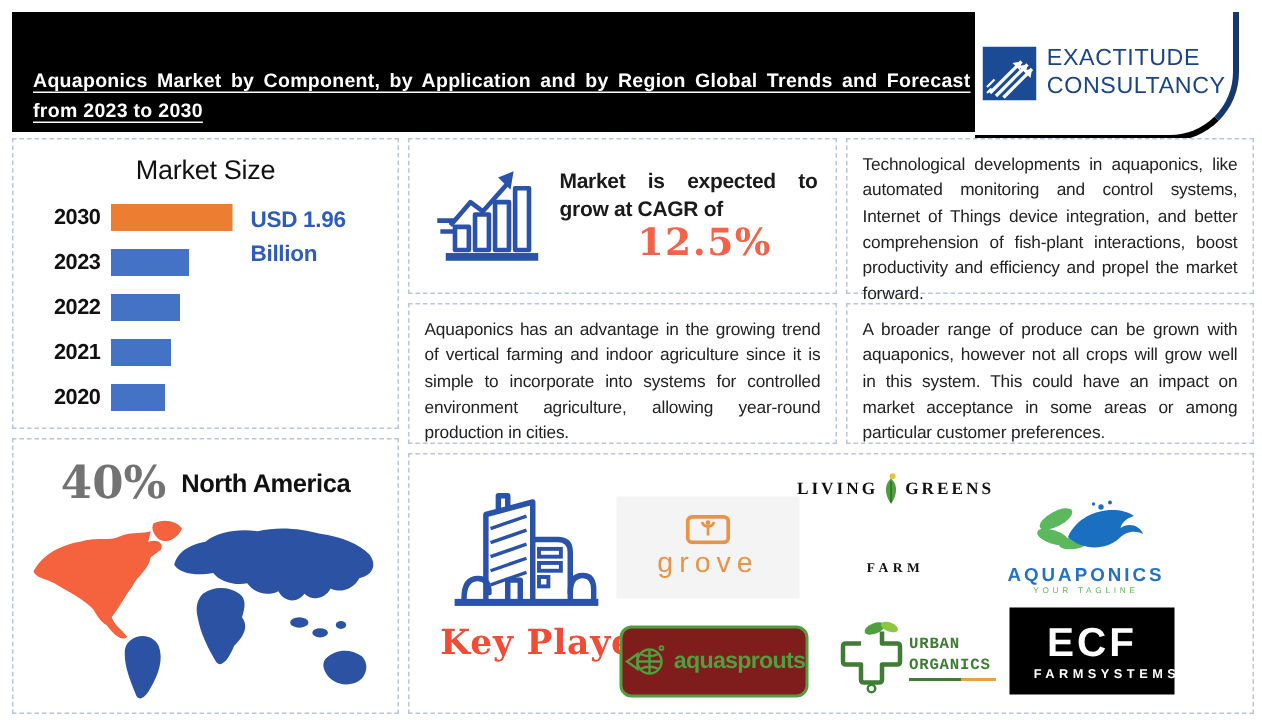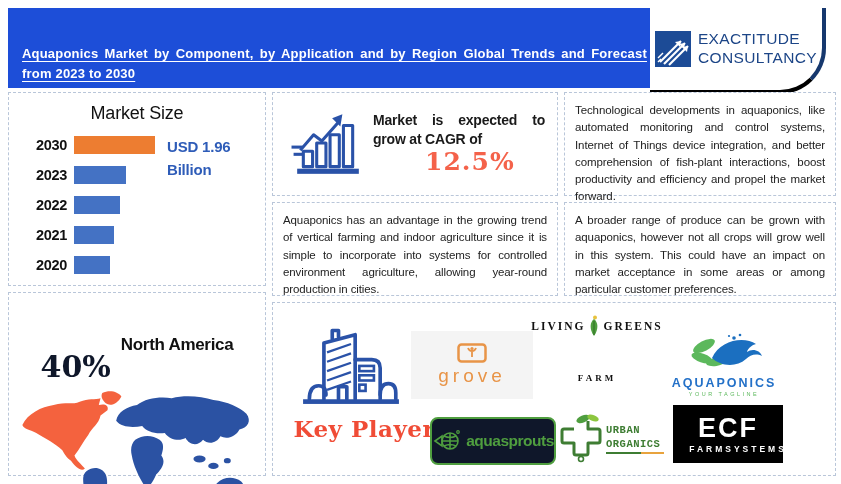--- a/index.html
+++ b/index.html
@@ -1,21 +1,21 @@
 <!DOCTYPE html>
 <html><head>
 <meta charset="utf-8">
 <style>
   html,body{margin:0;padding:0;}
   body{
     width:841px;height:484px;position:relative;background:#ffffff;
     font-family:"Liberation Sans",sans-serif;overflow:hidden;
   }
   
-  .header-band{position:absolute;left:8px;top:8px;width:684px;height:80px;background:#1d4ed8;}
+  .header-band{position:absolute;left:8px;top:8px;width:684px;height:80px;background:#000000;}
   .header-title{
     position:absolute;left:14px;top:36px;width:625px;color:#ffffff;
     font-size:13px;font-weight:bold;line-height:1.55;text-align:justify;
     text-decoration:underline;text-underline-offset:3px;letter-spacing:.2px;
   }
   .logo-card{
     position:absolute;left:650px;top:8px;width:172px;height:82px;background:#ffffff;
     border-right:4px solid #16386e;border-bottom:4px solid #000000;
     border-bottom-right-radius:46px;display:flex;align-items:center;justify-content:center;gap:7px;
   }
@@ -36,36 +36,36 @@
   .bar{height:18px;}
   .ms-value{position:absolute;left:158px;top:42px;width:86px;color:#2e5cb8;font-weight:bold;font-size:15px;line-height:1.55;letter-spacing:-.2px;}
   
   .cagr-icon{position:absolute;left:18px;top:16px;}
   .cagr-text{position:absolute;left:100px;top:18px;width:172px;font-size:14px;font-weight:bold;color:#1a1a1a;text-align:justify;line-height:1.35;letter-spacing:-.2px;}
   .cagr-value{position:absolute;left:152px;top:54px;font-family:"DejaVu Serif",serif;font-weight:bold;font-size:25px;color:#f4624a;letter-spacing:1px;}
   
   .para{padding:9px 10px;font-size:11.5px;color:#222;line-height:1.5;text-align:justify;letter-spacing:-.1px;}
   
   .region-row{display:flex;align-items:center;justify-content:center;gap:10px;margin-top:12px;}
-  .region-share{font-family:"DejaVu Serif",serif;font-weight:bold;font-size:30px;color:#0f172a;margin-top:44px;}
+  .region-share{font-family:"DejaVu Serif",serif;font-weight:bold;font-size:30px;color:#737373;}
   .region-name{font-size:17px;font-weight:bold;color:#111;letter-spacing:-.3px;}
   .map-wrap{display:flex;justify-content:center;margin-top:2px;}
   
   .kp-icon{position:absolute;left:28px;top:22px;}
   .kp-title{position:absolute;left:10px;top:112px;width:176px;text-align:center;font-family:"DejaVu Serif",serif;font-weight:bold;font-size:23px;color:#f04c36;letter-spacing:.5px;}
   .logo{position:absolute;display:flex;flex-direction:column;align-items:center;justify-content:center;}
   .logo-grove{left:138px;top:28px;width:122px;height:68px;background:#f4f4f4;}
   .grove-word{color:#e89447;font-size:19px;letter-spacing:4px;margin-top:2px;}
   .logo-living{left:266px;top:16px;width:116px;height:60px;gap:33px;}
   .living-line{display:flex;align-items:center;gap:2px;font-family:"Liberation Serif",serif;font-weight:bold;font-size:11.5px;letter-spacing:2px;color:#111;}
   .living-farm{font-family:"Liberation Serif",serif;font-weight:bold;font-size:9px;letter-spacing:3px;color:#111;margin-top:3px;}
   .logo-aquaponics{left:396px;top:22px;width:110px;height:78px;}
   .aq-word{color:#2471c8;font-weight:bold;font-size:12.5px;letter-spacing:2px;margin-top:2px;}
   .aq-tag{color:#5cb85c;font-size:5.5px;letter-spacing:2.5px;margin-top:1px;}
-  .logo-aquasprouts{left:140px;top:114px;width:122px;height:44px;border:2px solid #4f9e3f;border-radius:8px;flex-direction:row;gap:4px;background:#0f172a;margin-left:17px;}
+  .logo-aquasprouts{left:140px;top:114px;width:122px;height:44px;border:2px solid #4f9e3f;border-radius:8px;flex-direction:row;gap:4px;background:#7f1d1d;}
   .as-word{color:#4f9e3f;font-weight:bold;font-size:15.5px;letter-spacing:-.5px;}
   .logo-urban{left:287px;top:104px;width:104px;height:64px;flex-direction:row;gap:2px;}
   .urban-text{font-family:"Liberation Mono",monospace;font-weight:bold;font-size:10.5px;color:#3e7d33;line-height:1.25;letter-spacing:.5px;}
   .urban-bar{height:2px;width:58px;background:linear-gradient(to right,#3e7d33 60%,#e8a33d 60%);margin-top:1px;}
   .logo-ecf{left:400px;top:102px;width:110px;height:58px;background:#000;}
   .ecf-word{color:#fff;font-weight:900;font-size:27px;line-height:1;letter-spacing:2px;font-family:"Liberation Sans",sans-serif;}
   .ecf-sub{color:#fff;font-weight:bold;font-size:8.5px;letter-spacing:3px;margin-top:2px;margin-left:20px;}
 </style>
 </head>
 <body>

